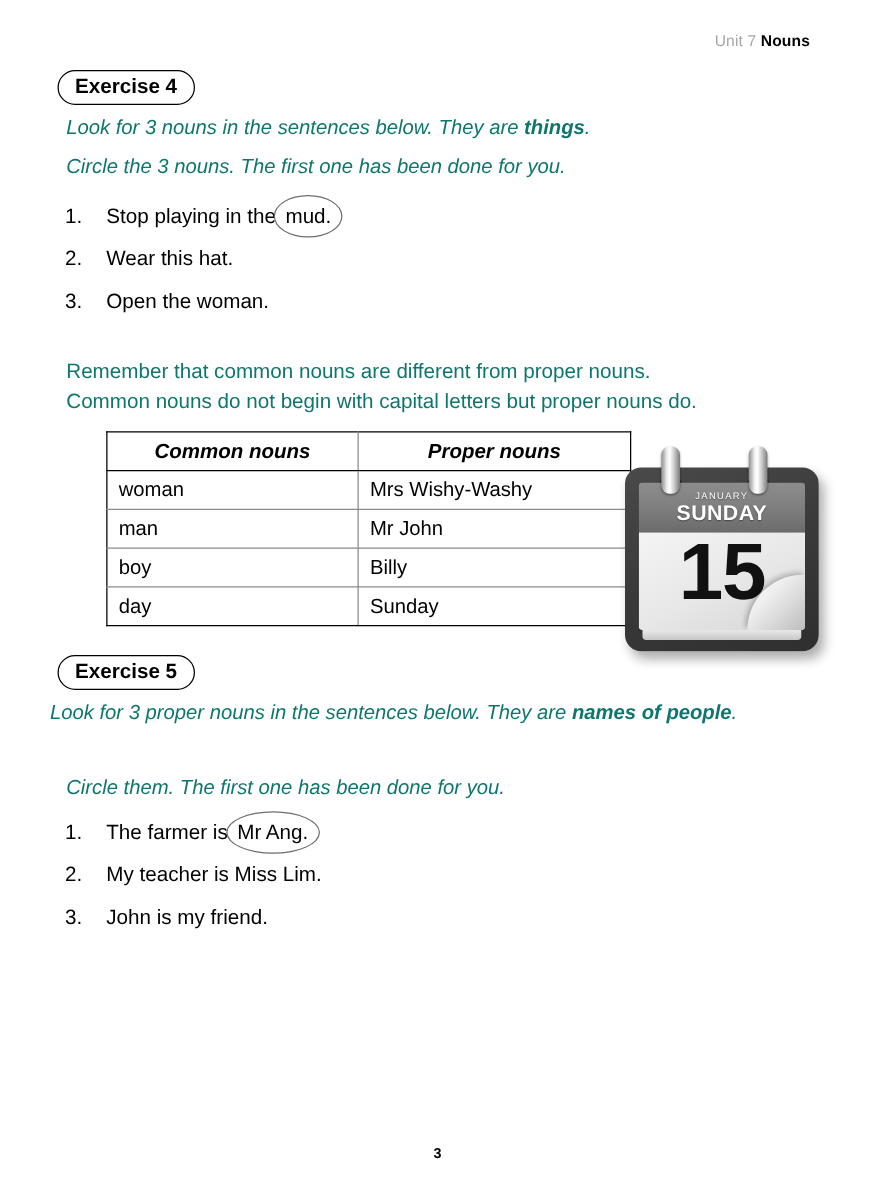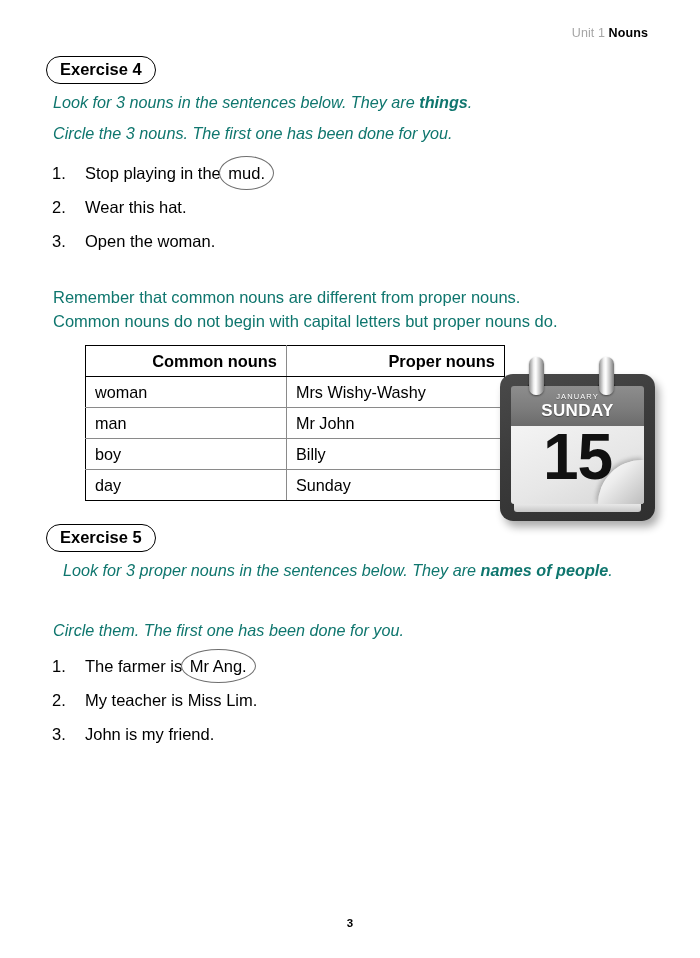--- a/index.html
+++ b/index.html
@@ -105,22 +105,23 @@
     font-size: 16.2px;
   }
   .noun-table th,
   .noun-table td {
     border: 1px solid #8a8a8a;
     height: 30px;
     padding: 0 9px;
   }
   .noun-table th {
     font-weight: bold;
-    text-align: right;
+    text-align: center;
     font-size: 16.4px;
+    font-style: italic;
   }
   .noun-table td { text-align: left; }
   .noun-table .c1 { width: 182px; }
   .noun-table .c2 { width: 199px; }
   
   .noun-table tr:first-child th { border-top: 1.6px solid #000; }
   .noun-table tr:last-child td { border-bottom: 1.6px solid #000; }
   .noun-table tr > *:first-child { border-left: 1.6px solid #000; }
   .noun-table tr > *:last-child { border-right: 1.6px solid #000; }
   .noun-table tr:first-child th { border-bottom: 1.6px solid #000; }
@@ -250,21 +251,21 @@
     font-size: 11.5px;
     font-weight: bold;
   }
 </style>
 </head>
 <body>
 
 <div class="page">
 
   <div class="running-head">
-    <span class="unit">Unit 1</span>
+    <span class="unit">Unit 7</span>
     <span class="topic">Nouns</span>
   </div>
 
   <div class="ex-badge" style="left:46px; top:56px;">Exercise 4</div>
 
   <div class="txt italic" style="left:53px; top:90px; width:590px;">
     <span>Look for 3 nouns in the sentences below. They are </span><b>things</b><span>.</span>
   </div>
 
   <div class="txt italic" style="left:53px; top:121px; width:590px;">Circle the 3 nouns. The first one has been done for you.</div>
@@ -326,21 +327,21 @@
       </div>
       <div class="cal-sheet">
         <div class="cal-date">15</div>
         <div class="cal-curl"></div>
       </div>
     </div>
   </div>
 
   <div class="ex-badge" style="left:46px; top:524px;">Exercise 5</div>
 
-  <div class="txt italic" style="left:63px; top:558px; width:560px;">
+  <div class="txt italic" style="left:40px; top:558px; width:560px;">
     <span>Look for 3 proper nouns in the sentences below. They are </span><b>names of people</b><span>.</span>
   </div>
 
   <div class="txt italic" style="left:53px; top:618px; width:590px;">Circle them. The first one has been done for you.</div>
 
   <ul class="qlist" style="left:52px; top:655px; width:500px;">
     <li class="qitem">
       <span class="qnum">1.</span>
       <span class="qtext"><span>The farmer is </span><span class="circled"><span class="ring"></span><span>Mr Ang.</span></span></span>
     </li>

